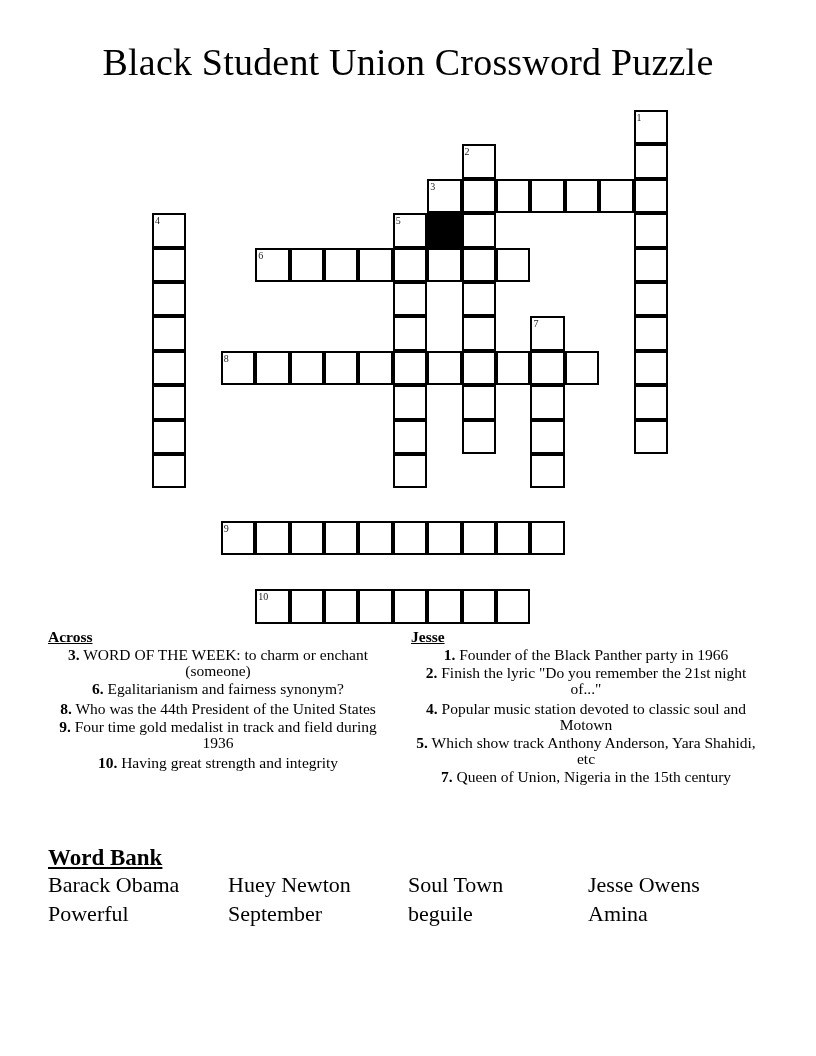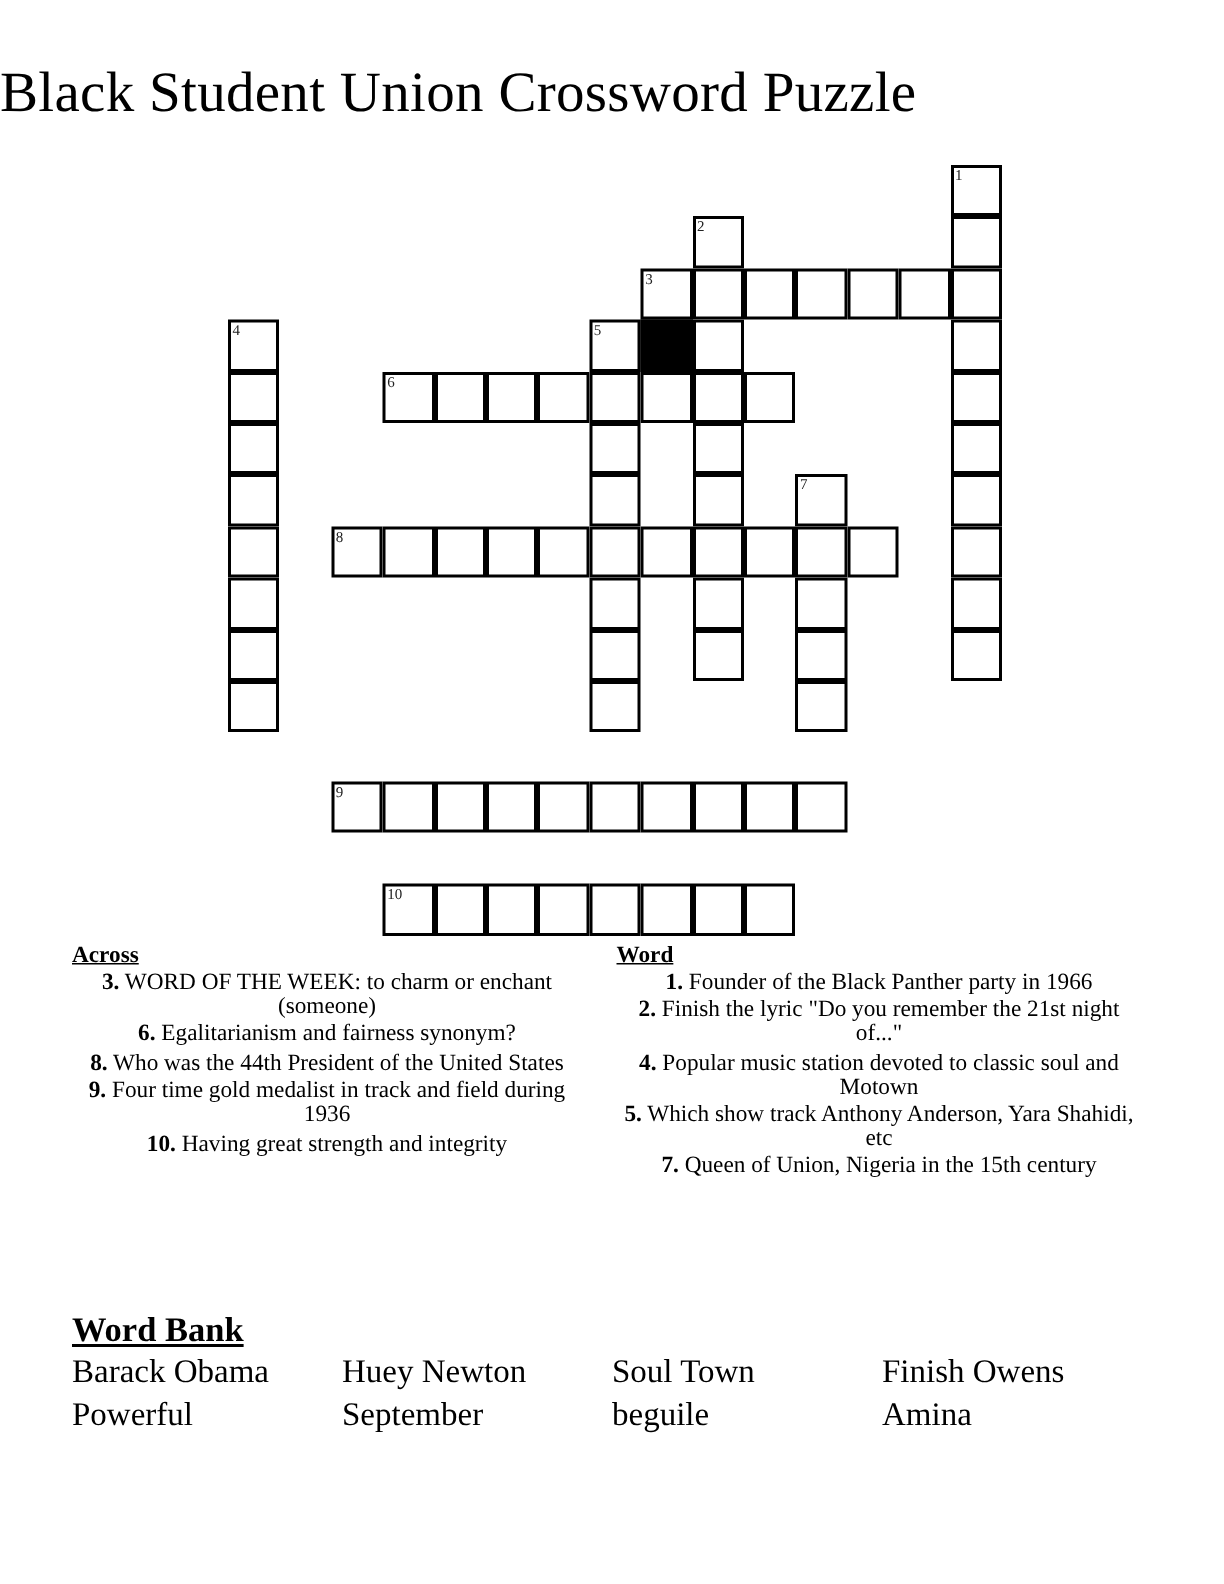--- a/index.html
+++ b/index.html
@@ -1,32 +1,32 @@
 <!DOCTYPE html>
 <html><head>
 <meta charset="utf-8">
 <style>
   html, body { margin: 0; padding: 0; background: #ffffff; }
   body { width: 816px; height: 1056px; position: relative; overflow: hidden;
          font-family: "Liberation Serif", "DejaVu Serif", serif; color: #000; }
-  .title { position: absolute; left: 0; top: 40px; width: 816px; 
+  .title { position: absolute; left: 0; top: 40px; width: 816px; text-align: center;
            font-size: 38px; font-weight: normal; letter-spacing: 0.2px; margin: 0; }
   .grid { position: absolute; left: 0; top: 0; width: 816px; height: 640px; }
   .cell { position: absolute; width: 34.4px; height: 34.4px; box-sizing: border-box;
           border: 2px solid #000; background: #fff; margin-left: -1px; margin-top: -1px; }
   .cell.black { background: #000; }
   .cell .num { position: absolute; left: 1px; top: 0px; font-size: 10px; line-height: 11px; color: #222; }
   .clues { position: absolute; top: 629px; width: 340px; font-size: 15.5px; line-height: 16px; }
   .clues.across { left: 48px; }
   .clues.down { left: 411px; width: 350px; }
   .clue-header { font-weight: bold; text-decoration: underline; font-size: 15.5px; margin-bottom: 2px; }
   .clue { margin-bottom: 2px; text-align: center; }
   .clue b { font-weight: bold; }
   .clue.gap { margin-top: 4px; }
-  .wordbank { position: absolute; left: 48px; top: 845px; width: 720px; margin-top: 29px; }
+  .wordbank { position: absolute; left: 48px; top: 845px; width: 720px; }
   .wb-header { font-weight: bold; text-decoration: underline; font-size: 23px; line-height: 26px; }
   .wb-grid { display: grid; grid-template-columns: 180px 180px 180px 180px; font-size: 22px; line-height: 28.5px; margin-top: 0px; }
 </style>
 </head>
 <body>
 
 <h1 class="title">Black Student Union Crossword Puzzle</h1>
 
 <div class="grid" id="grid">
     <div class="cell" style="left: 634.6px; top: 111px;">
@@ -132,33 +132,33 @@
 <div class="clues across">
   <div class="clue-header">Across</div>
   <div class="clue"><b>3.</b> <span>WORD OF THE WEEK: to charm or enchant (someone)</span></div>
   <div class="clue"><b>6.</b> <span>Egalitarianism and fairness synonym?</span></div>
   <div class="clue gap"><b>8.</b> <span>Who was the 44th President of the United States</span></div>
   <div class="clue"><b>9.</b> <span>Four time gold medalist in track and field during 1936</span></div>
   <div class="clue gap"><b>10.</b> <span>Having great strength and integrity</span></div>
 </div>
 
 <div class="clues down">
-  <div class="clue-header">Word</div>
+  <div class="clue-header">Jesse</div>
   <div class="clue"><b>1.</b> <span>Founder of the Black Panther party in 1966</span></div>
   <div class="clue"><b>2.</b> <span>Finish the lyric "Do you remember the 21st night of..."</span></div>
   <div class="clue gap"><b>4.</b> <span>Popular music station devoted to classic soul and Motown</span></div>
   <div class="clue"><b>5.</b> <span>Which show track Anthony Anderson, Yara Shahidi, etc</span></div>
   <div class="clue"><b>7.</b> <span>Queen of Union, Nigeria in the 15th century</span></div>
 </div>
 
 <div class="wordbank">
   <div class="wb-header">Word Bank</div>
   <div class="wb-grid">
     <span>Barack Obama</span>
     <span>Huey Newton</span>
     <span>Soul Town</span>
-    <span>Finish Owens</span>
+    <span>Jesse Owens</span>
     <span>Powerful</span>
     <span>September</span>
     <span>beguile</span>
     <span>Amina</span>
   </div>
 </div>
 
 </body></html>

